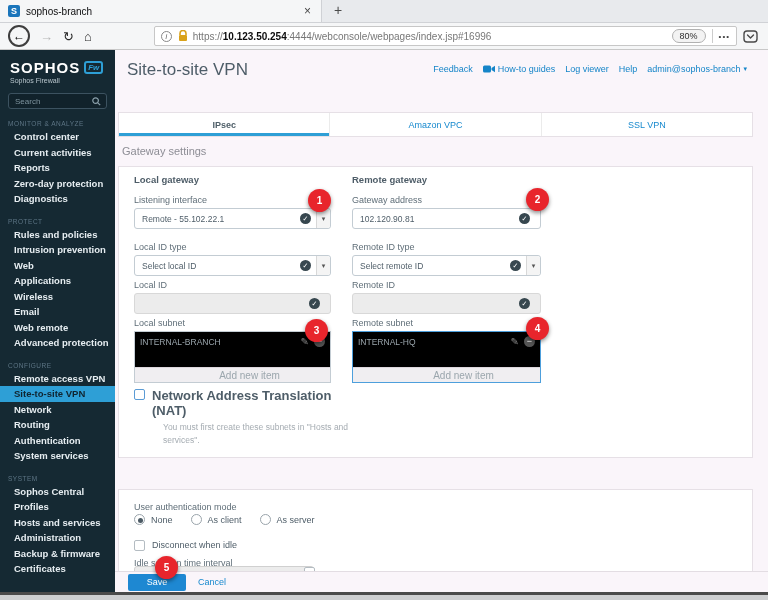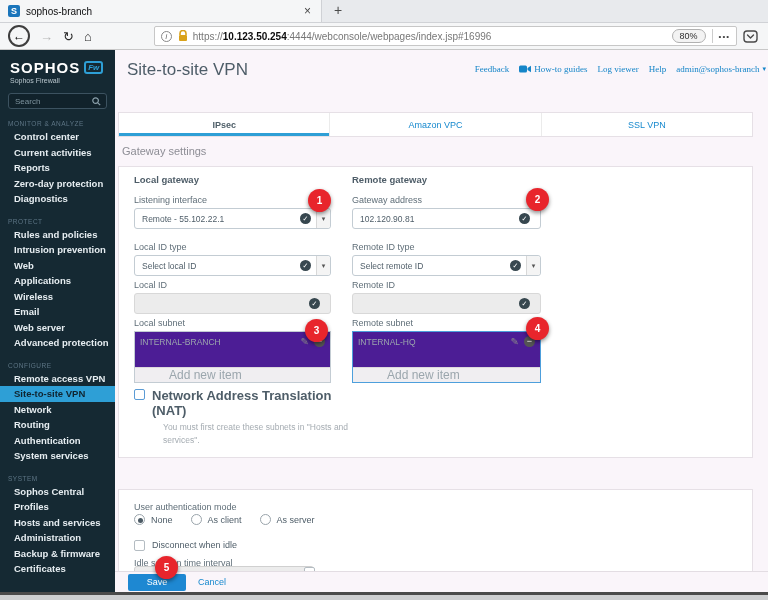--- a/index.html
+++ b/index.html
@@ -40,21 +40,21 @@
   .search-box { margin:7px 8px 0 8px; height:16px; border:1px solid #3c5260; border-radius:3px; background:#11222b; display:flex; align-items:center; }
   .search-input { flex:1; background:transparent; border:0; outline:0; color:#cfdce2; font-size:8px; padding-left:6px; width:60px; font-family:"Liberation Sans",sans-serif; }
   .search-input::placeholder { color:#7d929d; }
   .search-mag { margin-right:5px; display:flex; }
   .nav-label { margin:11px 0 2px 8px; font-size:6.5px; letter-spacing:.5px; color:#5d7585; }
   .nav-item { padding-left:14px; line-height:15.5px; height:15.5px; font-size:9.5px; font-weight:600; color:#e6edf1; white-space:nowrap; }
   .nav-item.active { background:#2e9fd6; color:#10242f; }
 
   .content { flex:1; position:relative; background:#faf5fa; overflow:hidden; }
   .page-title { position:absolute; top:10px; left:12px; font-size:17px; color:#4e5d68; }
-  .header-links { position:absolute; top:14px; right:2px; display:flex; align-items:flex-start; font-size:9px; color:#1585c8;font-family:Liberation Serif, serif; }
+  .header-links { position:absolute; top:14px; right:21px; display:flex; align-items:flex-start; font-size:9px; color:#1585c8; }
   .header-links > * { margin-left:10px; }
   .hlink { display:flex; align-items:center; }
   .howto-icon { margin-right:3px; display:flex; }
   .admin-caret { font-size:7px; margin-left:3px; }
 
   .tabsrow { position:absolute; top:62px; left:3px; width:635px; height:25px; background:#fff; border:1px solid #e6e0e6; display:flex; }
   .tabcell { flex:1; position:relative; display:flex; align-items:center; justify-content:center; font-size:9px; color:#1789ce; border-right:1px solid #ebebeb; }
   .tabcell:last-child { border-right:0; }
   .tabcell.active { color:#50606a; font-weight:bold; }
   .tab-underline { position:absolute; bottom:0; left:0; right:0; height:3px; background:#2e9fd6; }
@@ -70,28 +70,28 @@
   .col-remote { left:233px; width:189px; }
   .col-head { position:absolute; top:7px; font-size:9.5px; font-weight:bold; color:#4e5d68; }
   .frow { position:absolute; width:100%; }
   .flabel { font-size:9px; color:#5f6e78; margin-bottom:3px; }
   .control { height:21px; border:1px solid #c3ccd3; border-radius:3px; background:#fff; display:flex; align-items:center; padding-left:7px; font-size:8.5px; color:#4e5d68; }
   .control.disabled { background:#ececec; border-color:#d8d8d8; }
   .ctext { flex:1; white-space:nowrap; overflow:hidden; }
   .check-icon { width:11px; height:11px; border-radius:50%; background:#37474f; color:#fff; font-size:7px; display:flex; align-items:center; justify-content:center; margin-right:5px; flex:none; }
   .caret-seg { width:14px; align-self:stretch; border-left:1px solid #d8d8d8; background:#f4f4f4; display:flex; align-items:center; justify-content:center; font-size:7px; color:#555; border-radius:0 3px 3px 0; flex:none; }
 
-  .subnet-box { height:52px; border:1px solid #c3ccd3; background:#4c1d95; display:flex; flex-direction:column; }
+  .subnet-box { height:52px; border:1px solid #c3ccd3; background:#000000; display:flex; flex-direction:column; }
   .subnet-box.focused { border-color:#4d9fdc; }
   .token-row { height:19px; display:flex; align-items:center; padding:0 5px; }
   .token-text { flex:1; font-size:8.5px; color:#9ba6ad; }
   .pencil-icon { font-size:10px; color:#878787; }
   .minus-icon { width:11px; height:11px; border-radius:50%; background:#555; color:#fff; font-size:9px; line-height:10px; text-align:center; margin-left:5px; }
   .subnet-fill { flex:1; }
-  .add-bar { height:15px; background:#f0eef1; border-top:1px solid #ddd7dd; text-align:left; font-size:12px; color:#9ba6ad; line-height:15px;padding-left:34px; }
+  .add-bar { height:15px; background:#f0eef1; border-top:1px solid #ddd7dd; text-align:center; font-size:10px; color:#9ba6ad; line-height:15px;padding-left:34px; }
 
   .nat-row { position:absolute; display:flex; }
   .cb { width:11px; height:11px; border:1.5px solid #5b9bd5; border-radius:2px; background:#fff; flex:none; margin-top:1px; }
   .cb.gray { border:1px solid #b4bcc2; }
   .nat-label { font-size:13px; font-weight:bold; color:#4e5d68; margin-left:7px; }
   .nat-hint { font-size:8.5px; color:#a5acb2; line-height:1.5; margin:3px 0 0 18px; width:205px; }
 
   .advanced-head { position:absolute; top:416px; left:18px; display:flex; align-items:center;margin-top:44px; }
   .adv-icon { width:12px; height:12px; border-radius:50%; background:#37474f; color:#fff; font-size:7px; display:flex; align-items:center; justify-content:center; }
   .adv-text { font-size:11px; color:#66757f; margin-left:4px; }
@@ -186,21 +186,21 @@
     <div class="nav-item">Zero-day protection</div>
     <div class="nav-item">Diagnostics</div>
 
     <div class="nav-label">PROTECT</div>
     <div class="nav-item">Rules and policies</div>
     <div class="nav-item">Intrusion prevention</div>
     <div class="nav-item">Web</div>
     <div class="nav-item">Applications</div>
     <div class="nav-item">Wireless</div>
     <div class="nav-item">Email</div>
-    <div class="nav-item">Web server</div>
+    <div class="nav-item">Web remote</div>
     <div class="nav-item">Advanced protection</div>
 
     <div class="nav-label">CONFIGURE</div>
     <div class="nav-item">Remote access VPN</div>
     <div class="nav-item active">Site-to-site VPN</div>
     <div class="nav-item">Network</div>
     <div class="nav-item">Routing</div>
     <div class="nav-item">Authentication</div>
     <div class="nav-item">System services</div>
 

